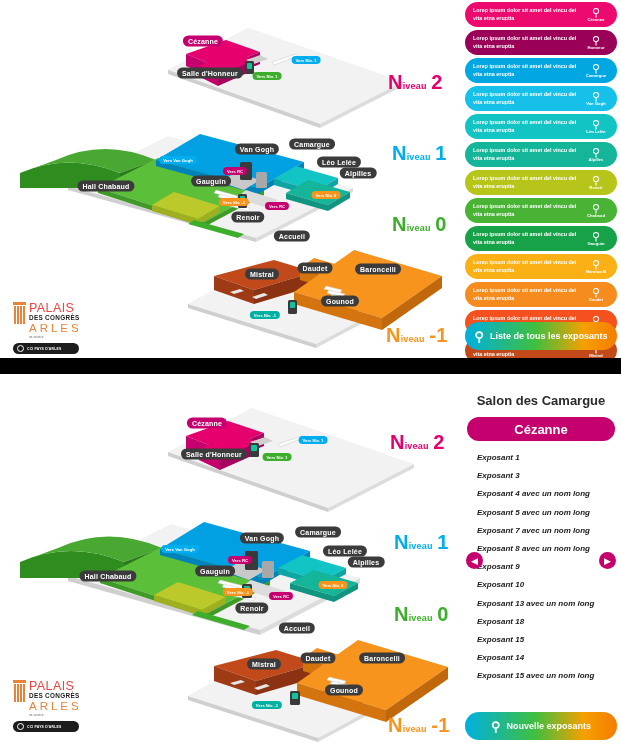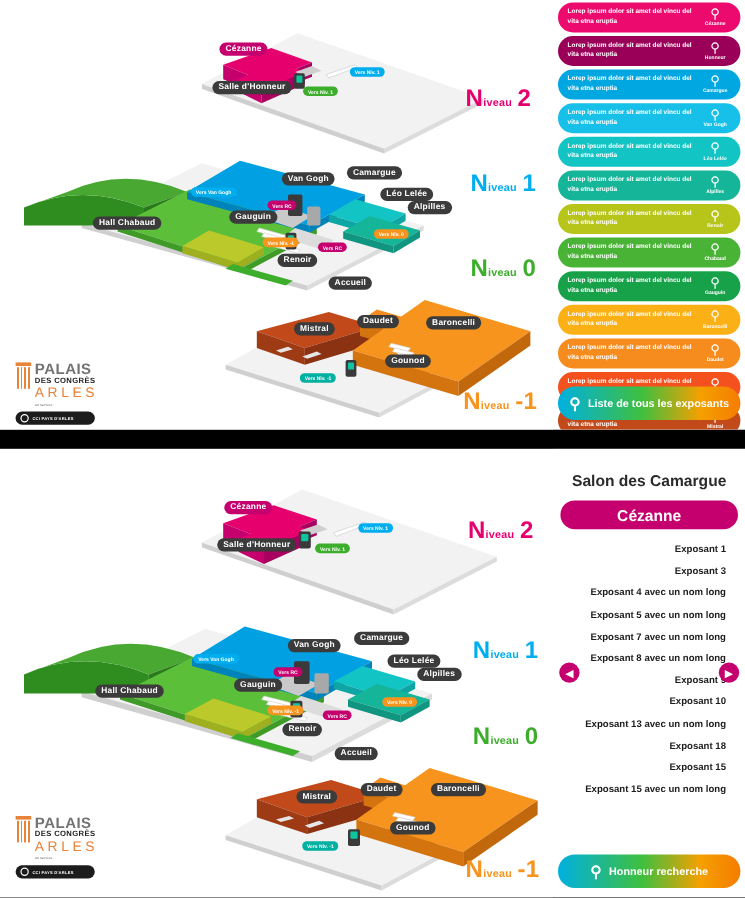--- a/index.html
+++ b/index.html
@@ -61,36 +61,36 @@
   #new-search-button     { bottom: 8px; background: linear-gradient(90deg,#00b0e0 0%, #3fbf3f 46%, #f5a000 78%, #f57c00 100%); }
   .bigcta .mag { font-size:13px; }
 
   
   .detail-title { text-align:center; font-size:13px; font-weight:bold; color:#2b2b2b; margin-top:19px; }
   .hall-chip {
     margin: 9px 6px 0 6px; height: 24px; border-radius:12px; background:#c5006e;
     color:#fff; font-size:13px; font-weight:bold; display:flex; align-items:center; justify-content:center;
   }
   .exh-list { margin-top: 8px; }
-  .exh-item { text-align:right; font-size:8px; font-weight:bold; color:#1c1c1c; line-height:1; padding:5.1px 16px; white-space:nowrap; }
+  .exh-item { text-align:left; font-size:8px; font-weight:bold; color:#1c1c1c; line-height:1; padding:5.1px 16px; white-space:nowrap;font-style:italic; }
   .navarrow {
     position:absolute; width:17px; height:17px; border-radius:50%; background:#c5006e;
     color:#fff; display:flex; align-items:center; justify-content:center; font-size:9px; cursor:pointer;
   }
   #prev-page-button { left: 5px; top: 178px; }
   #next-page-button { right: 5px; top: 178px; }
 
   
   .logo { position:absolute; width:88px; }
   .logo .col { display:flex; align-items:flex-start; gap:3px; }
   .pillar { width:13px; height:22px; position:relative; flex:none; }
   .pillar .cap { position:absolute; top:0; left:0; width:13px; height:3px; background:#e8833a; }
   .pillar .body { position:absolute; top:4px; left:1px; width:11px; height:18px;
     background: repeating-linear-gradient(90deg,#e8833a 0 1.6px, #fff 1.6px 3.1px); }
-  .logo-palais { font-size:12.5px; font-weight:bold; color:#737373; letter-spacing:.4px; line-height:12px; }
+  .logo-palais { font-size:12.5px; font-weight:normal; color:#ef4444; letter-spacing:.4px; line-height:12px; }
   .logo-congres { font-size:6.4px; font-weight:bold; color:#1c1c1c; letter-spacing:.3px; line-height:8px; }
   .logo-arles { font-size:11.5px; font-weight:normal; color:#e8833a; letter-spacing:3px; line-height:12px; }
   .logo-sub { font-size:2.8px; color:#555; letter-spacing:.2px; margin-top:1px; }
   .logo-badge { margin-top:4px; background:#1c1c1c; border-radius:8px; height:11px; width:66px;
     display:flex; align-items:center; gap:3px; padding-left:4px; }
   .logo-badge .dot { width:7px; height:7px; border-radius:50%; border:1px solid #fff; flex:none; }
   .logo-badge .bt { color:#fff; font-size:3.4px; font-weight:bold; letter-spacing:.2px; }
 </style>
 </head>
 <body>
@@ -519,23 +519,24 @@
           <div class="exh-item">Exposant 3</div>
           <div class="exh-item">Exposant 4 avec un nom long</div>
           <div class="exh-item">Exposant 5 avec un nom long</div>
           <div class="exh-item">Exposant 7 avec un nom long</div>
           <div class="exh-item">Exposant 8 avec un nom long</div>
           <div class="exh-item">Exposant 9</div>
           <div class="exh-item">Exposant 10</div>
           <div class="exh-item">Exposant 13 avec un nom long</div>
           <div class="exh-item">Exposant 18</div>
           <div class="exh-item">Exposant 15</div>
+          <div class="exh-item">Exposant 14</div>
           <div class="exh-item">Exposant 15 avec un nom long</div>
         </div>
       <div class="navarrow" id="prev-page-button">◀</div>
       <div class="navarrow" id="next-page-button">▶</div>
       <div class="bigcta" id="new-search-button">
         <span class="mag">⚲</span>
-        <span>Honneur recherche</span>
+        <span>Nouvelle exposants</span>
       </div>
     </div>
   </div>
 </div>
 
 </body></html>

